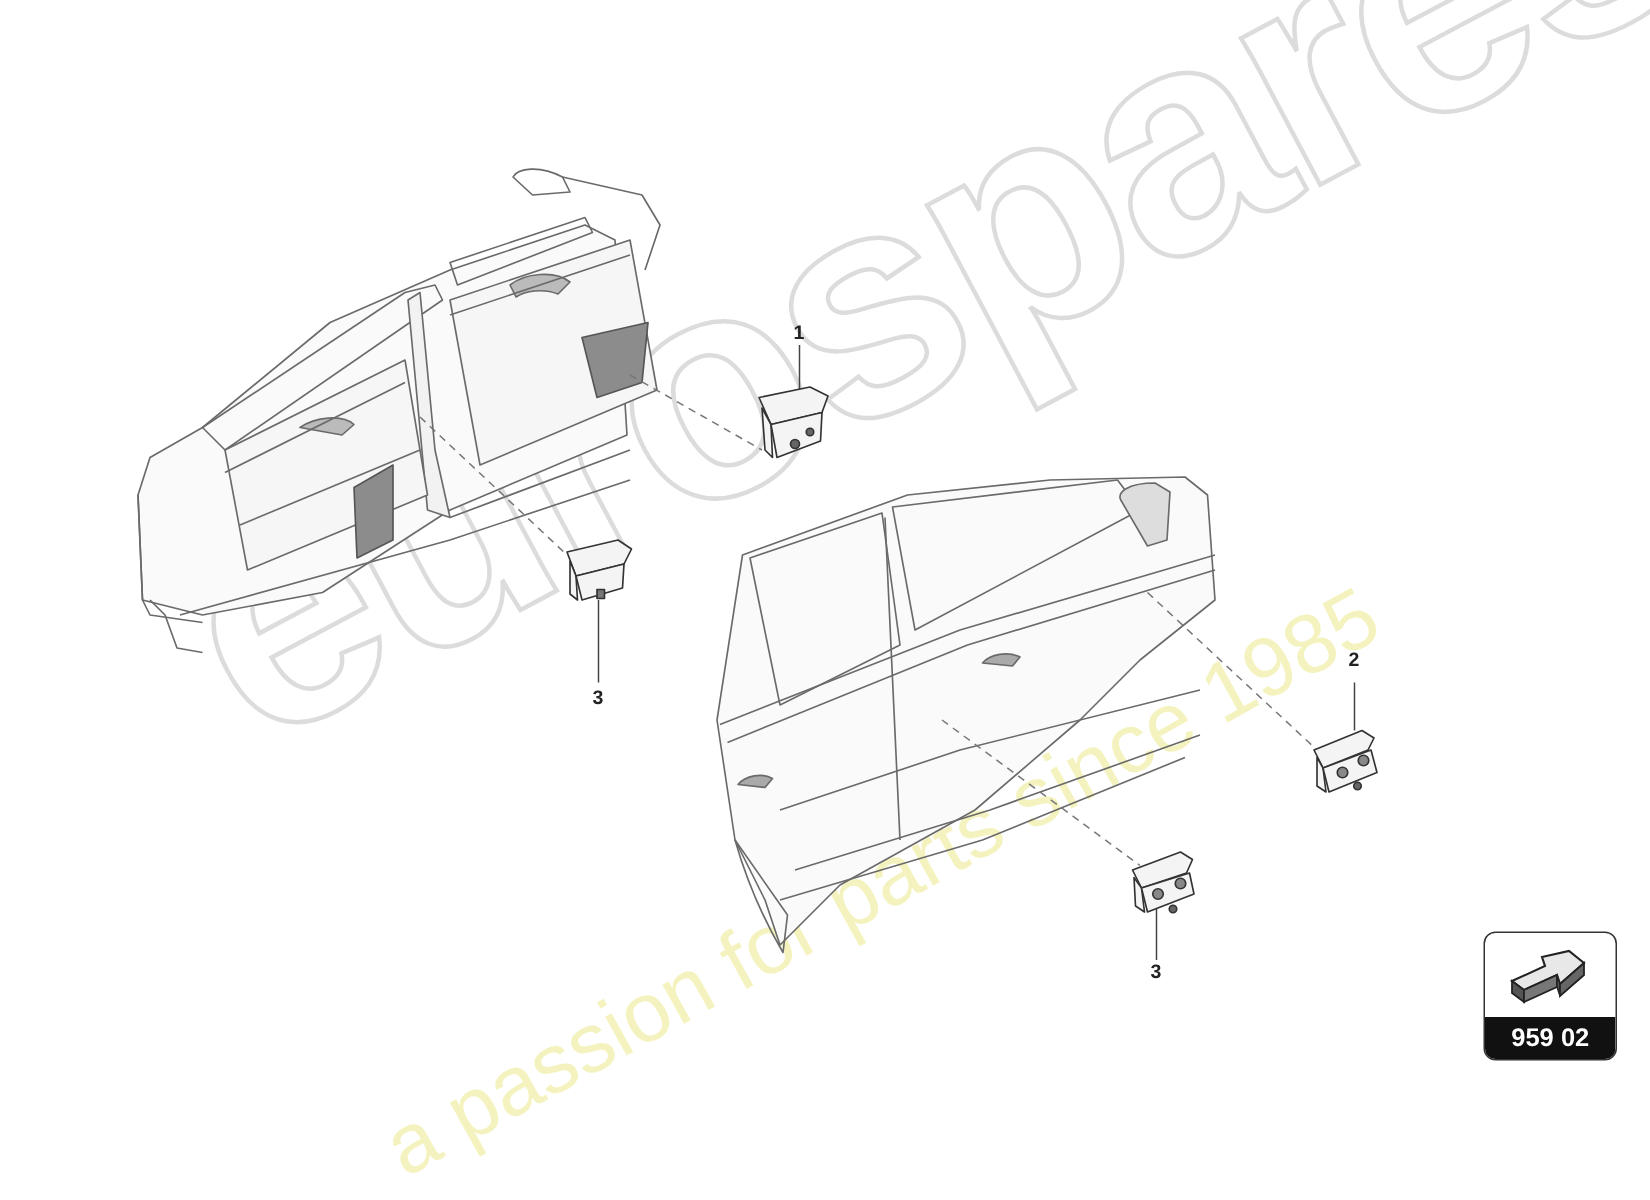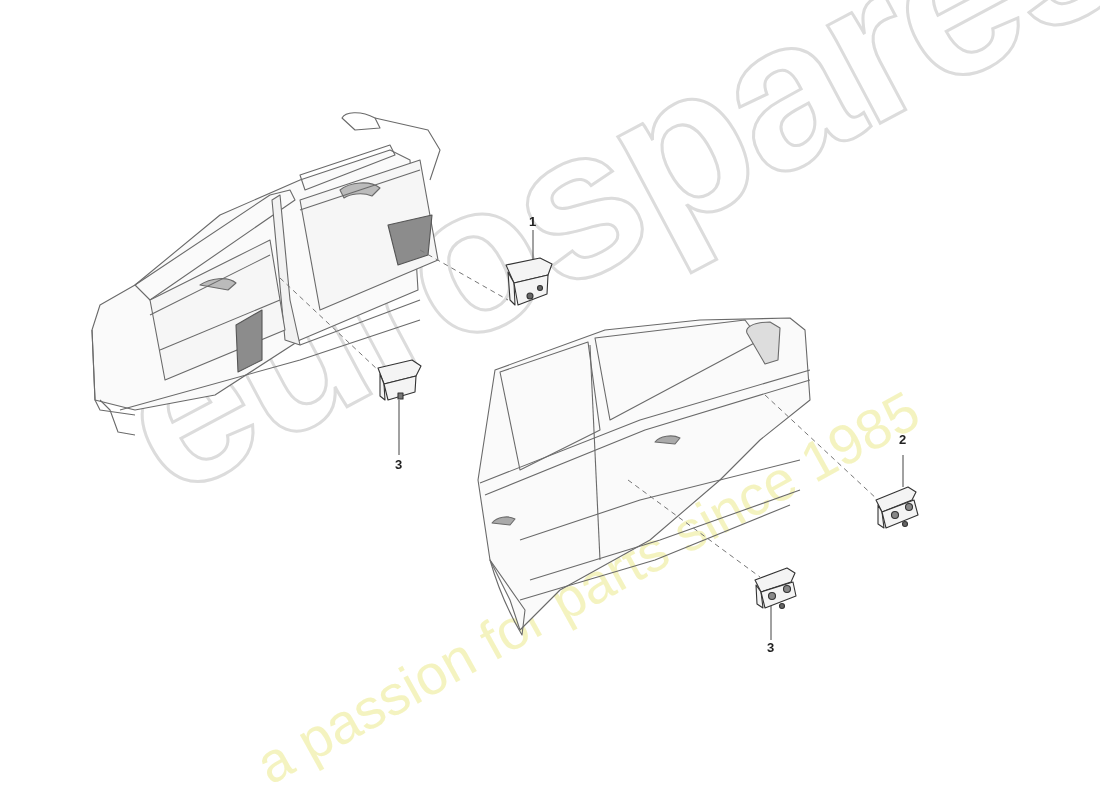--- a/index.html
+++ b/index.html
@@ -128,13 +128,23 @@
         <circle cx="782" cy="606" r="2.5" fill="#666"></circle>
       </g>
     </g>
   </svg>
 
   <div class="callout" style="left:529px;top:214px">1</div>
   <div class="callout" style="left:395px;top:457px">3</div>
   <div class="callout" style="left:899px;top:432px">2</div>
   <div class="callout" style="left:767px;top:640px">3</div>
 
+  <div class="badge">
+    <svg class="badge-icon" viewBox="0 0 66 46">
+      <polygon points="8,26 30,16 28,10 46,6 56,14 40,28 38,22 16,32" fill="#e8e8e8" stroke="#222" stroke-width="1.4"></polygon>
+      <polygon points="8,26 16,32 16,40 8,34" fill="#555" stroke="#222" stroke-width="1.2"></polygon>
+      <polygon points="16,32 38,22 38,30 16,40" fill="#777" stroke="#222" stroke-width="1.2"></polygon>
+      <polygon points="38,22 40,28 40,36 38,30" fill="#555" stroke="#222" stroke-width="1"></polygon>
+      <polygon points="40,28 56,14 56,22 40,36" fill="#666" stroke="#222" stroke-width="1.2"></polygon>
+    </svg>
+    <div class="badge-label">959 02</div>
+  </div>
 </div>
 
 </body></html>

